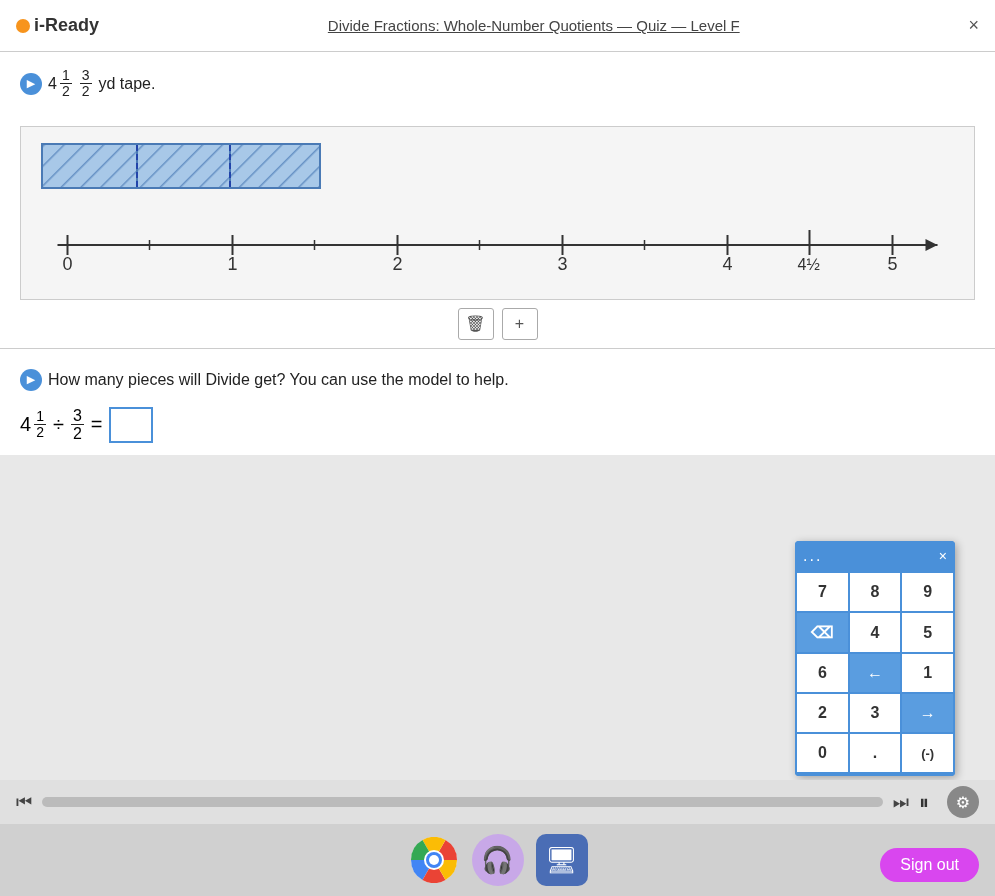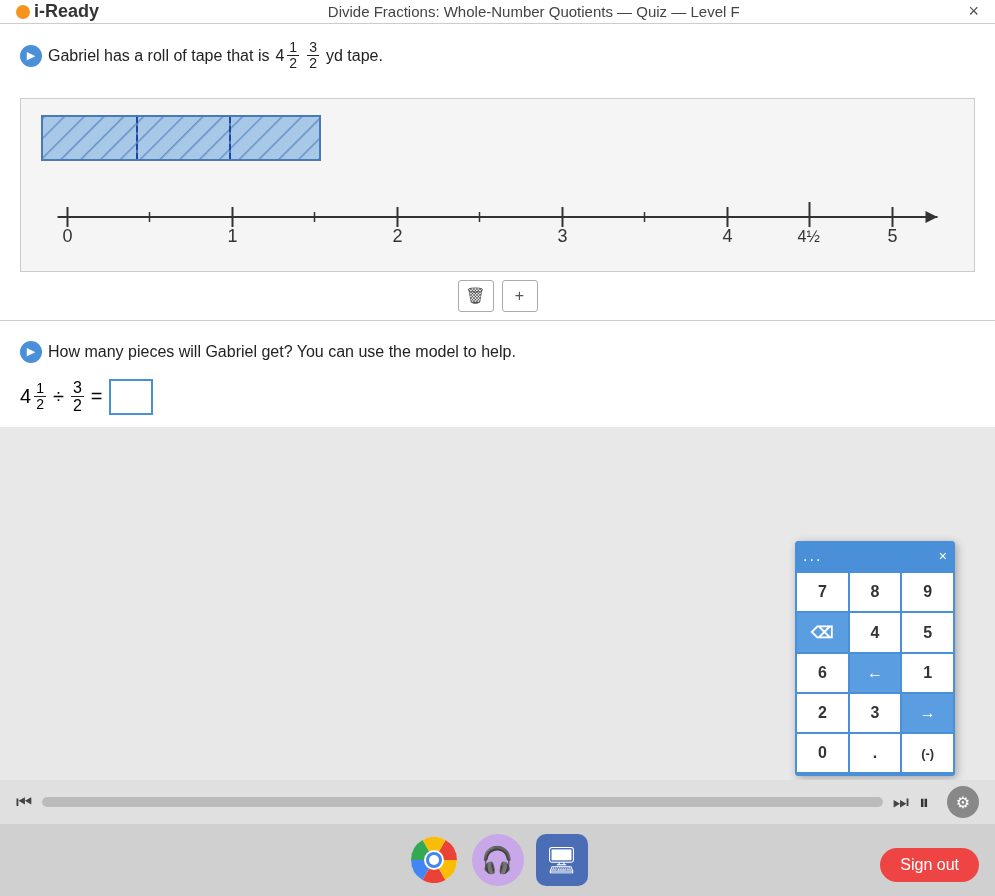--- a/index.html
+++ b/index.html
@@ -13,21 +13,21 @@
     }
 
     
     .title-bar {
       background: white;
       display: flex;
       align-items: center;
       justify-content: space-between;
       padding: 8px 16px;
       border-bottom: 1px solid #ccc;
-      height: 24px;
+      height: 52px;
       text-align: center;
     }
     .title-bar-logo {
       display: flex;
       align-items: center;
       gap: 4px;
       font-weight: bold;
       font-size: 18px;
       color: #333;
     }
@@ -35,20 +35,21 @@
       width: 14px;
       height: 14px;
       background: #f7941d;
       border-radius: 50%;
       display: inline-block;
     }
     .title-bar-title {
       font-size: 15px;
       color: #444;
       font-weight: normal;
+      text-decoration: underline;
     }
     .title-bar-close {
       font-size: 18px;
       color: #555;
       cursor: pointer;
     }
 
     
     .main-content {
       background: white;
@@ -279,21 +280,21 @@
       display: flex;
       align-items: center;
       padding: 0 16px;
     }
 
     
     .sign-out-btn {
       position: absolute;
       right: 16px;
       bottom: 14px;
-      background: #ef4444;
+      background: #d946ef;
       color: white;
       border: none;
       border-radius: 20px;
       padding: 8px 20px;
       font-size: 16px;
       cursor: pointer;
       font-weight: 500;
     }
 
     
@@ -354,21 +355,20 @@
   </div>
   <div class="title-bar-title">Divide Fractions: Whole-Number Quotients — Quiz — Level F</div>
   <div class="title-bar-close">×</div>
 </div>
 
 <div class="main-content">
 
   <div class="question-area">
     <div class="question-text">
       <span class="audio-icon">▶</span>
-      <span>Gabriel has a roll of tape that is</span>
       <span class="mixed-number">
         <span class="whole">4</span>
         <span class="fraction">
           <span class="num">1</span>
           <span class="den">2</span>
         </span>
       </span>
       <span class="fraction">
         <span class="num">3</span>
         <span class="den">2</span>
@@ -433,21 +433,21 @@
   <div class="toolbar-row">
     <button class="toolbar-btn">🗑</button>
     <button class="toolbar-btn">+</button>
   </div>
 
   <div class="divider"></div>
 
   <div class="question2-area">
     <div class="question2-text">
       <span class="audio-icon">▶</span>
-      <span>How many pieces will Gabriel get? You can use the model to help.</span>
+      <span>How many pieces will Divide get? You can use the model to help.</span>
     </div>
     <div class="equation-row">
 
       <span class="mixed-number">
         <span class="whole" style="font-size:20px;">4</span>
         <span class="fraction">
           <span class="num">1</span>
           <span class="den">2</span>
         </span>
       </span>

